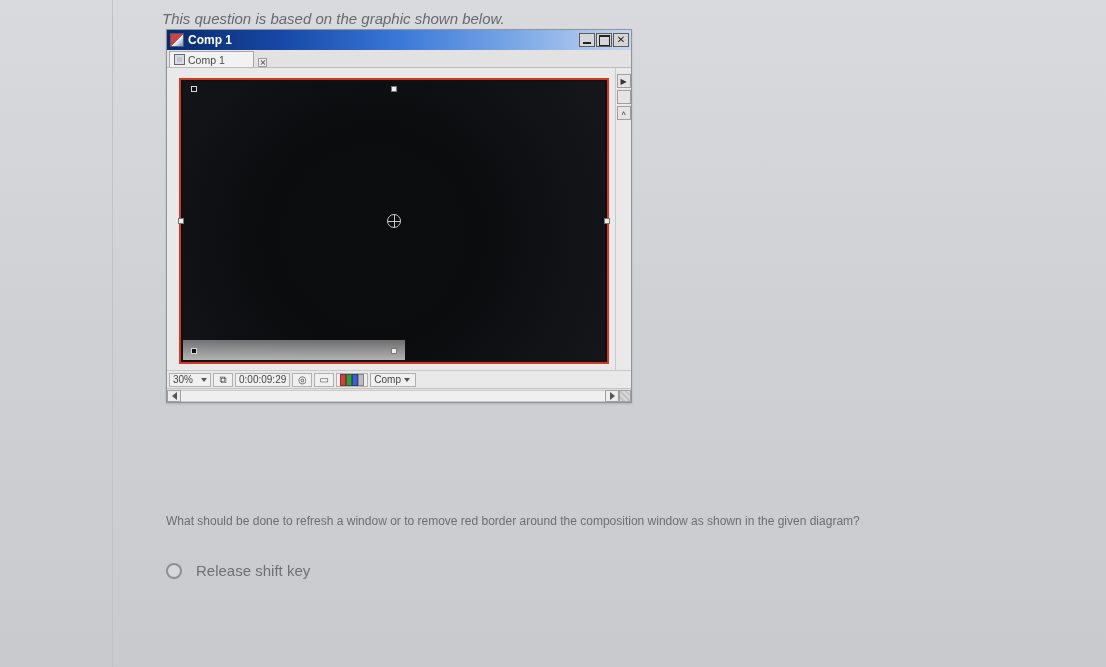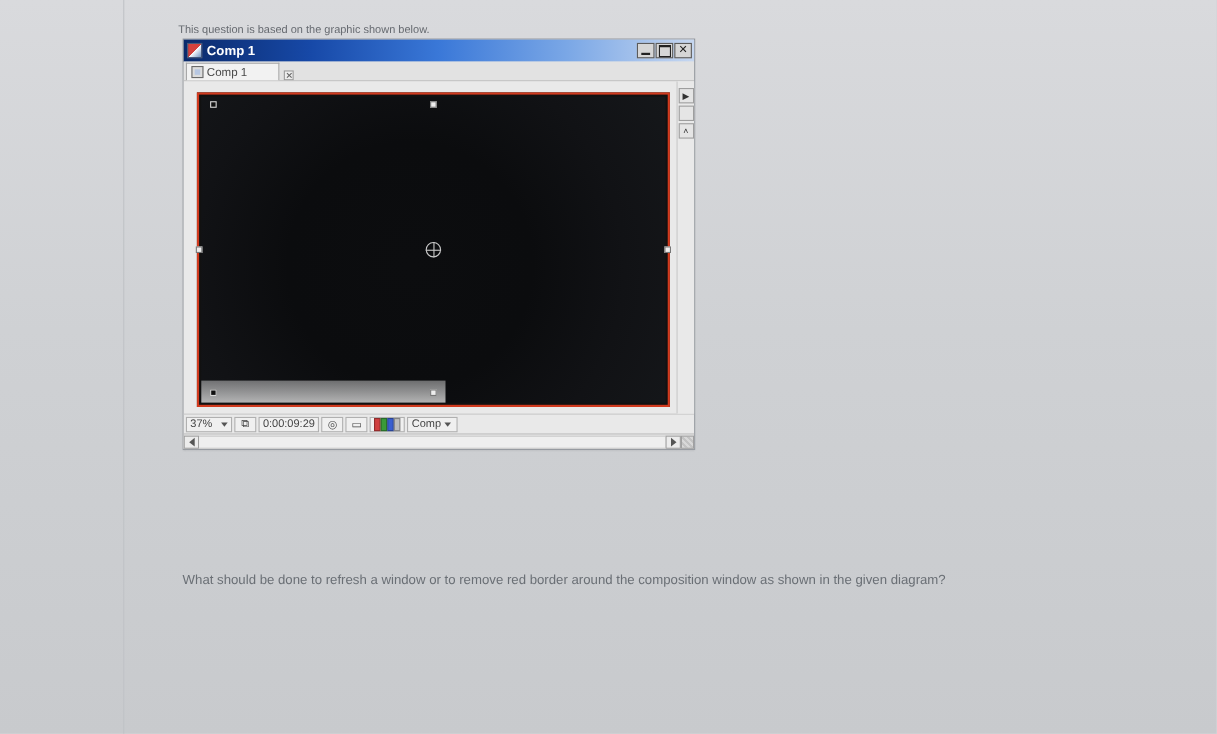--- a/index.html
+++ b/index.html
@@ -25,23 +25,24 @@
     width: 1px;
     height: 100%;
     background: #c0c2c6;
   }
   .content {
     position: relative;
     margin-left: 112px;
     padding: 0 0 0 54px;
   }
   .q-intro {
-    font-size: 10px;
+    font-size: 15px;
     color: #666a70;
-    margin: 12px 0 2px -4px;
+    margin: 0 0 2px -4px;
+    font-style: italic;
   }
 
   
   .appwin {
     width: 466px;
     border: 1px solid #8f949b;
     background: #e6e6e6;
     box-shadow: 0 1px 2px rgba(0,0,0,.15);
   }
   .titlebar {
@@ -261,21 +262,21 @@
         </div>
         <div class="sidetools">
           <span class="sidebtn">▶</span>
           <span class="sidebtn"></span>
           <span class="sidebtn">˄</span>
         </div>
       </div>
 
       <div class="status">
         <span class="cell num dd">
-            <span>37%</span>
+            <span>30%</span>
           </span>
         <span class="cell iconcell">⧉</span>
         <span class="cell">0:00:09:29</span>
         <span class="cell iconcell">◎</span>
         <span class="cell iconcell">▭</span>
         <span class="cell swatches">
           <span class="sw" style="background:#d04040"></span>
           <span class="sw" style="background:#3a9a3a"></span>
           <span class="sw" style="background:#3a5fd0"></span>
           <span class="sw" style="background:#bdbdbd"></span>
@@ -288,15 +289,21 @@
       <div class="hscroll">
         <span class="arrow l"></span>
         <span class="track"></span>
         <span class="arrow r"></span>
         <span class="grip"></span>
       </div>
     </div>
 
     <p class="q-text">What should be done to refresh a window or to remove red border around the composition window as shown in the given diagram?</p>
 
+    <div class="answers">
+      <div class="answer">
+        <span class="radio"></span>
+        <span>Release shift key</span>
+      </div>
+    </div>
 
   </div>
 </div>
 
 </body></html>

